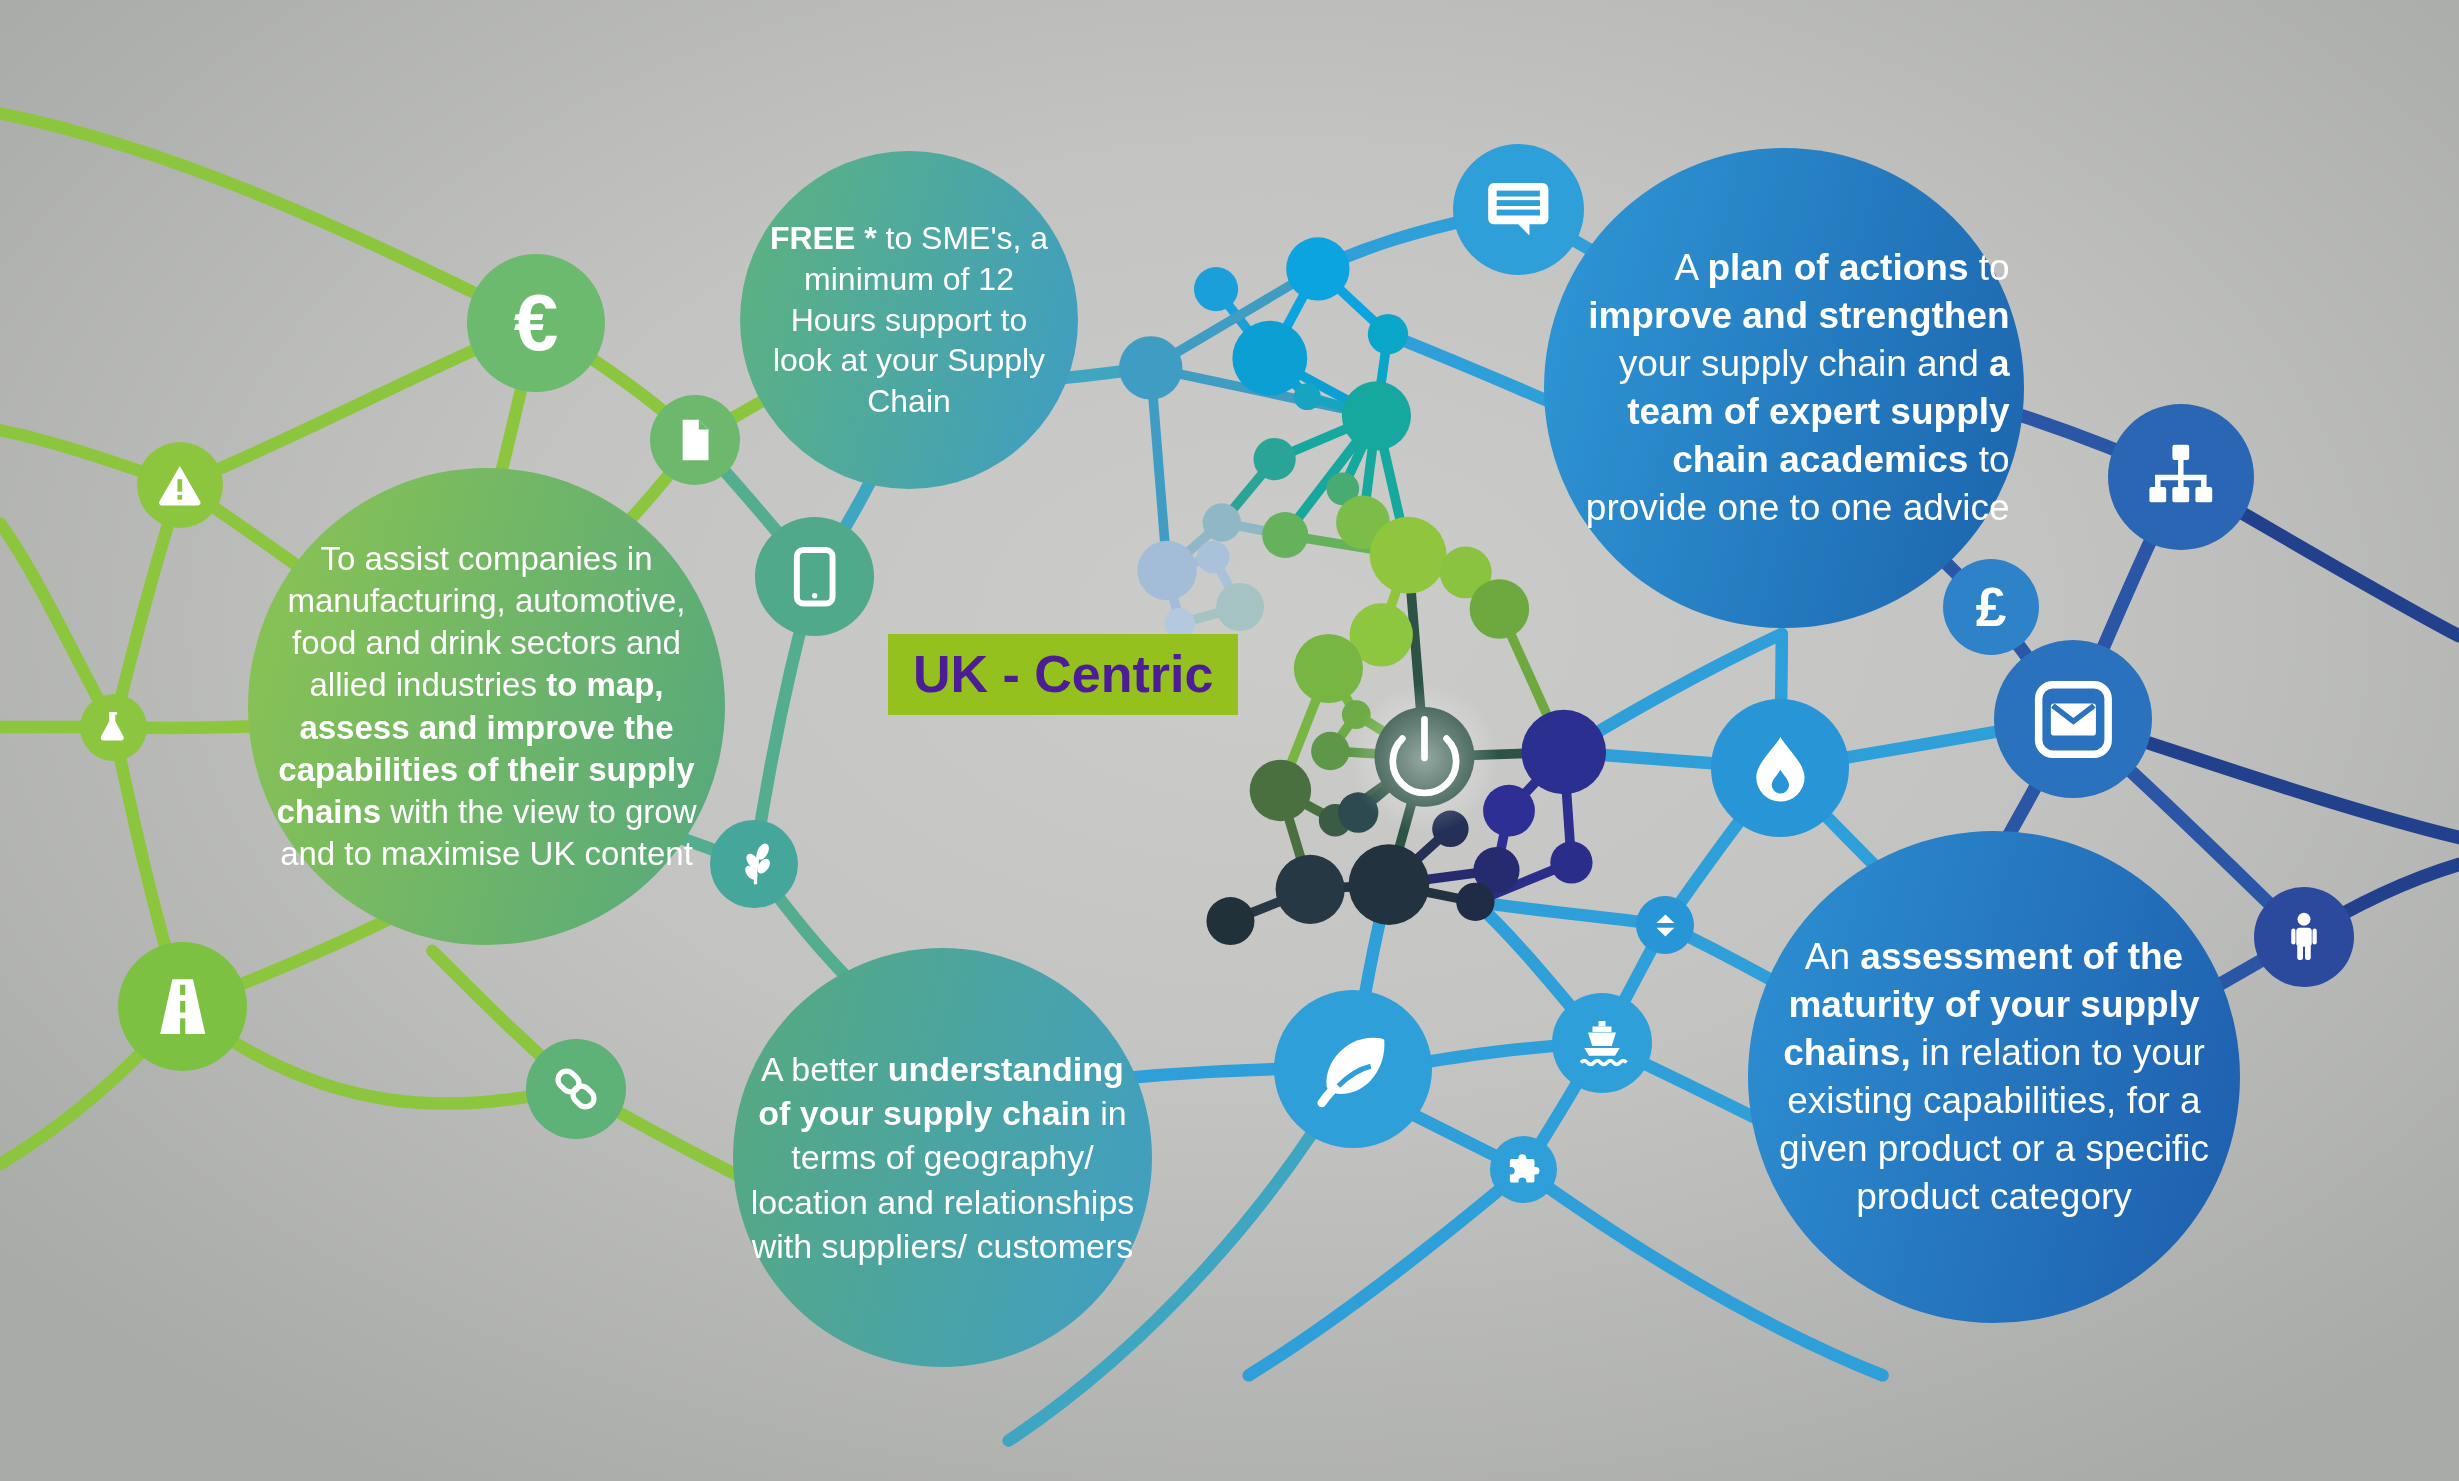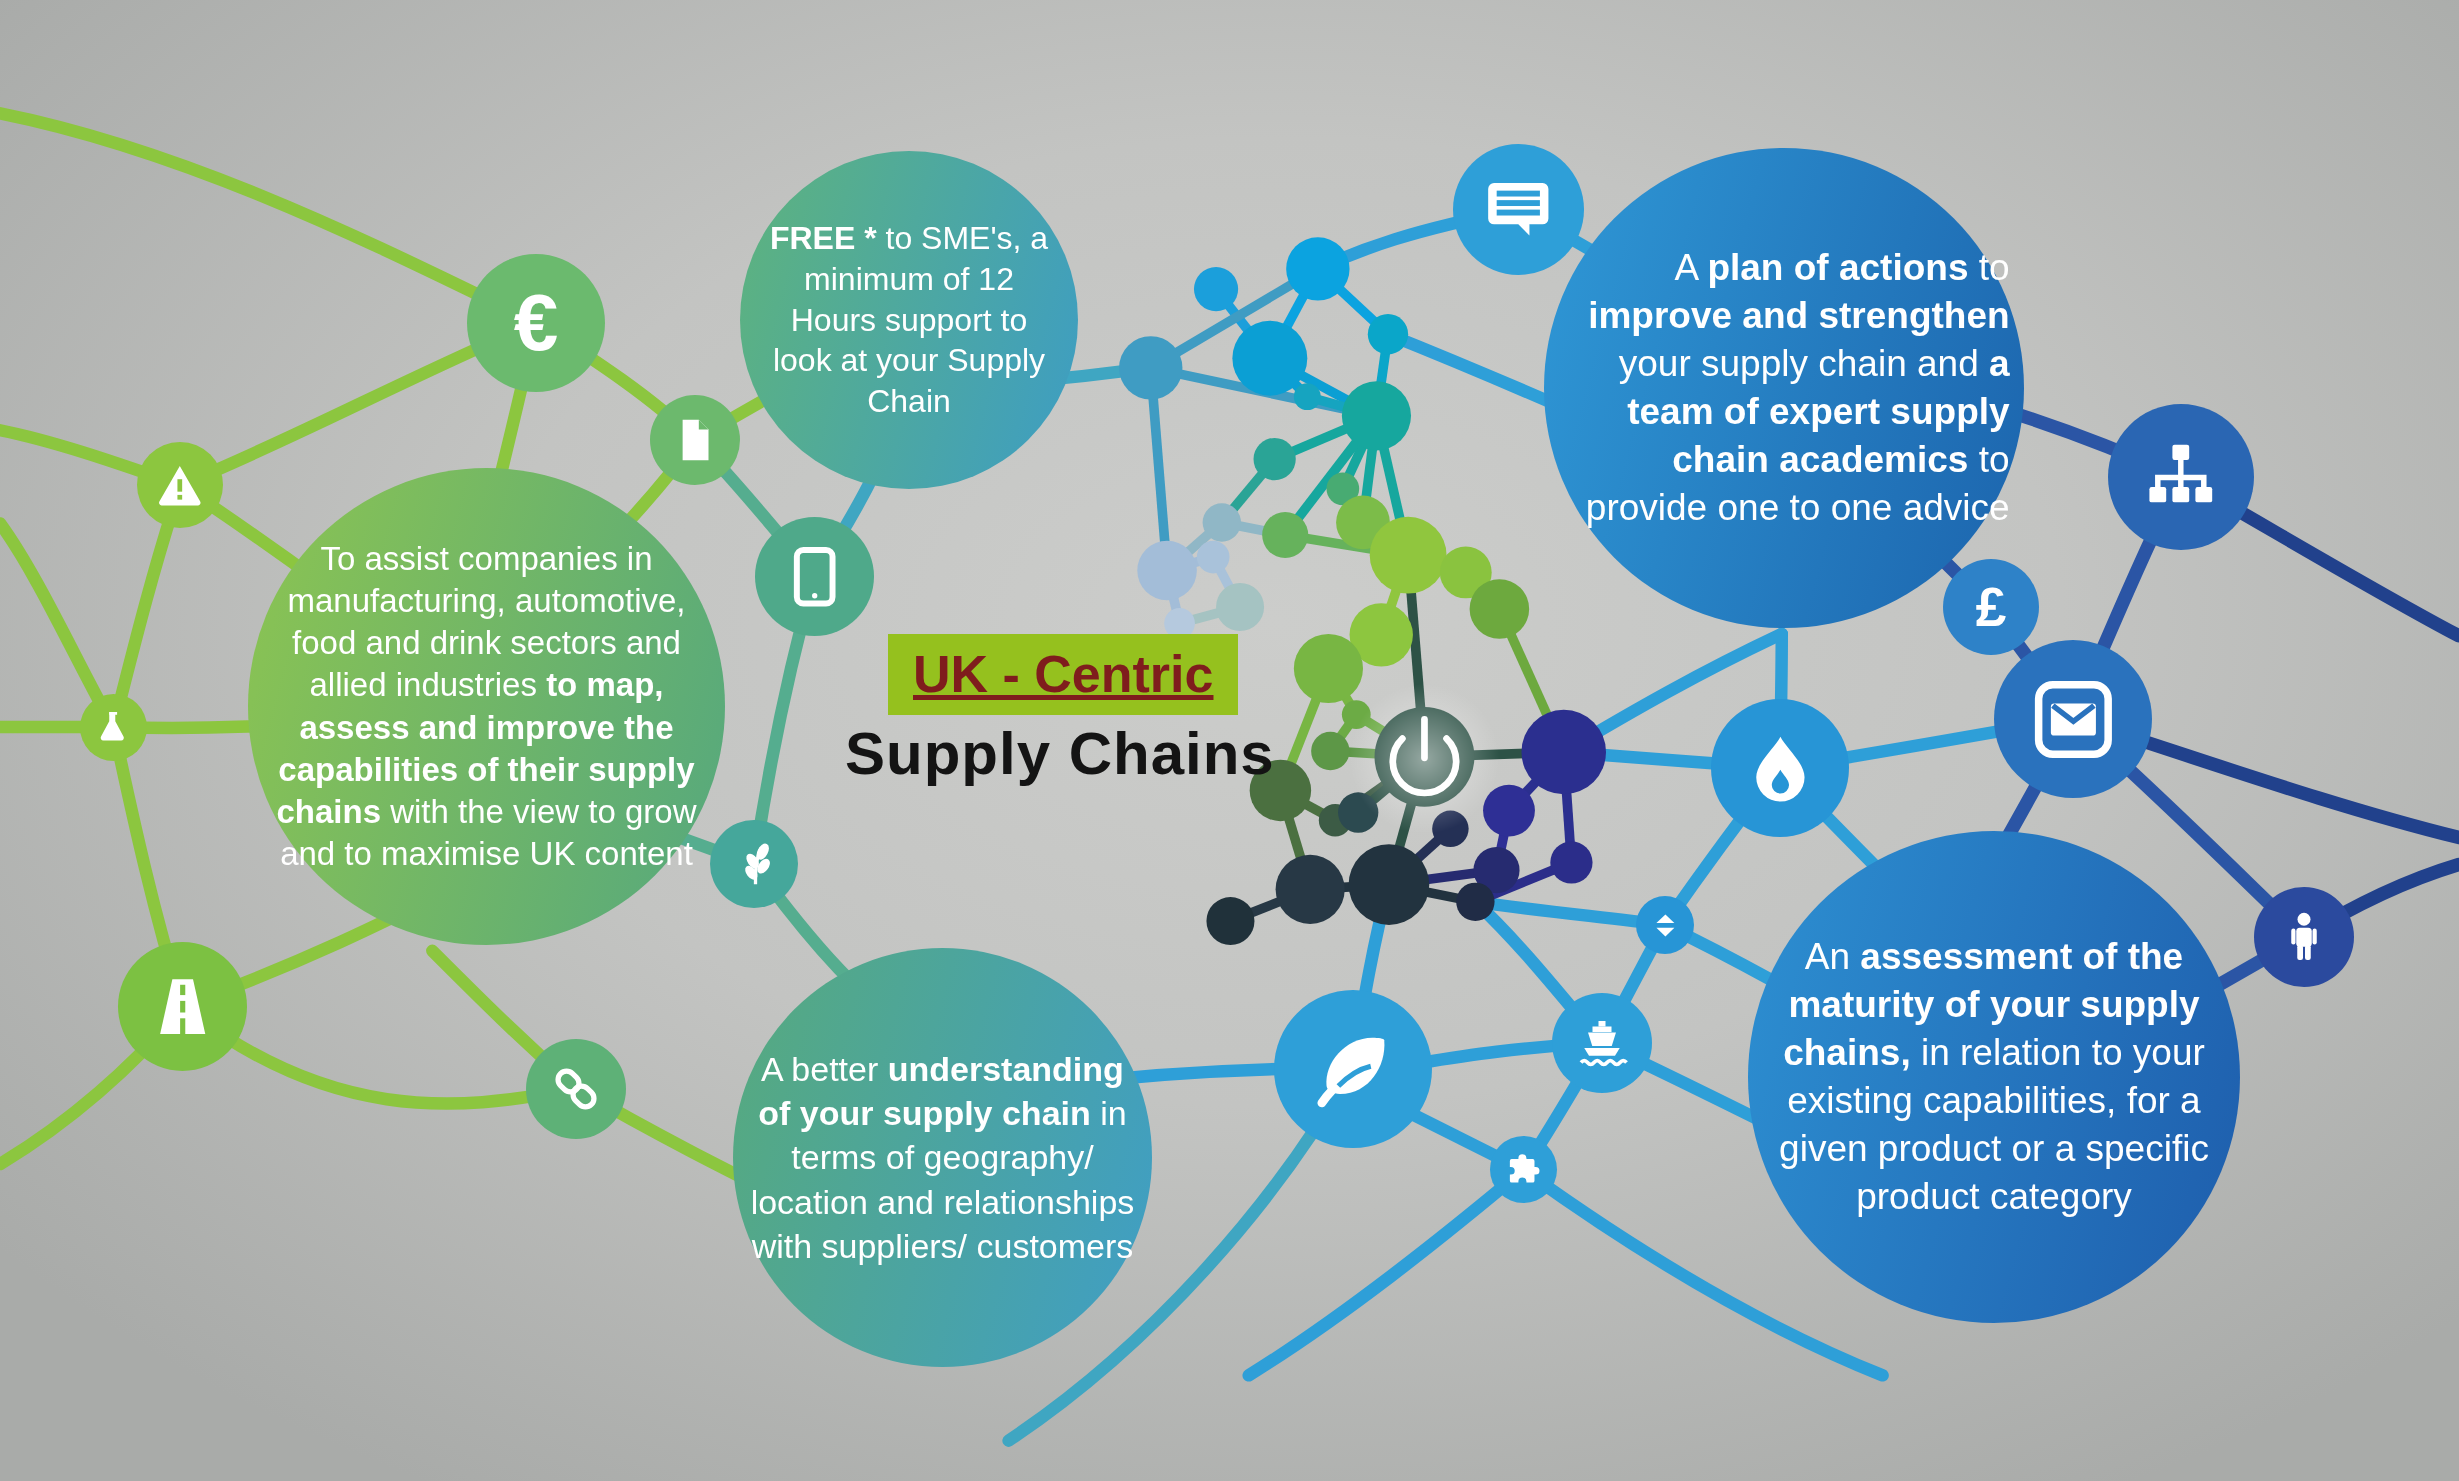--- a/index.html
+++ b/index.html
@@ -339,18 +339,17 @@
   <div class="txt"><span>A </span><span class="b">plan of actions</span><span> to  </span><span class="b">improve and strengthen</span><span> your supply chain and </span><span class="b">a team of expert supply chain academics</span><span> to provide one to one advice</span></div>
 </div>
 <div class="bubble" id="bubble-understanding" style="background: linear-gradient(105deg, rgb(87, 170, 125) 0%, rgb(63, 158, 198) 100%);">
   <div class="txt"><span>A better </span><span class="b">understanding of your supply chain</span><span> in terms of geography/ location and relationships with suppliers/ customers</span></div>
 </div>
 <div class="bubble" id="bubble-assessment" style="background: linear-gradient(105deg, rgb(45, 144, 210) 0%, rgb(30, 93, 172) 100%);">
   <div class="txt"><span>An </span><span class="b">assessment of the maturity of your supply chains,</span><span> in relation to your existing capabilities, for a given product or a specific product category</span></div>
 </div>
 
 <div id="title">
-  <div id="title-band" style="background: rgb(149, 193, 30); color: #7f1d1d; text-decoration: underline;">
+  <div id="title-band" style="background: rgb(149, 193, 30); color: #4c1d95;">
     <span>UK - Centric</span>
   </div>
-  <div id="title-line2" style="color: rgb(20, 20, 20);">Supply Chains</div>
 </div>
 
 
 </body></html>

